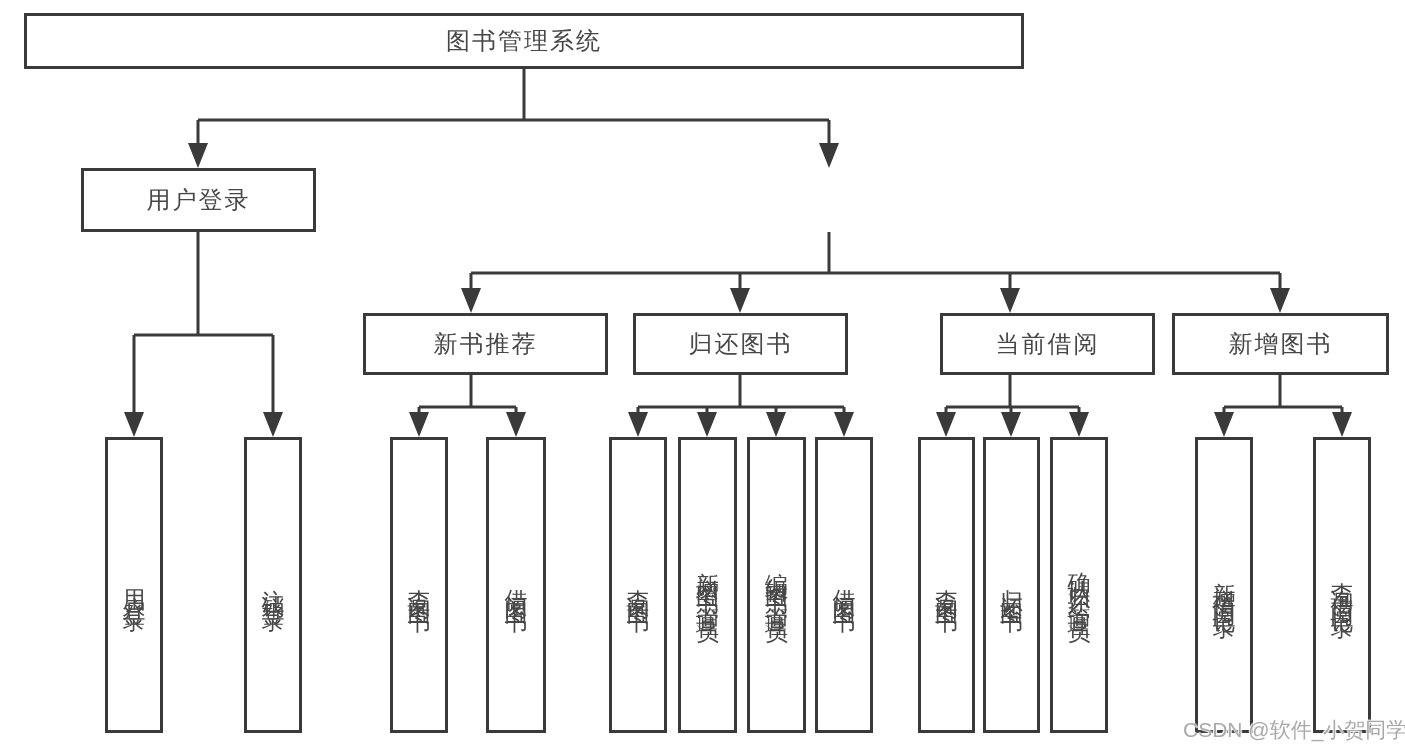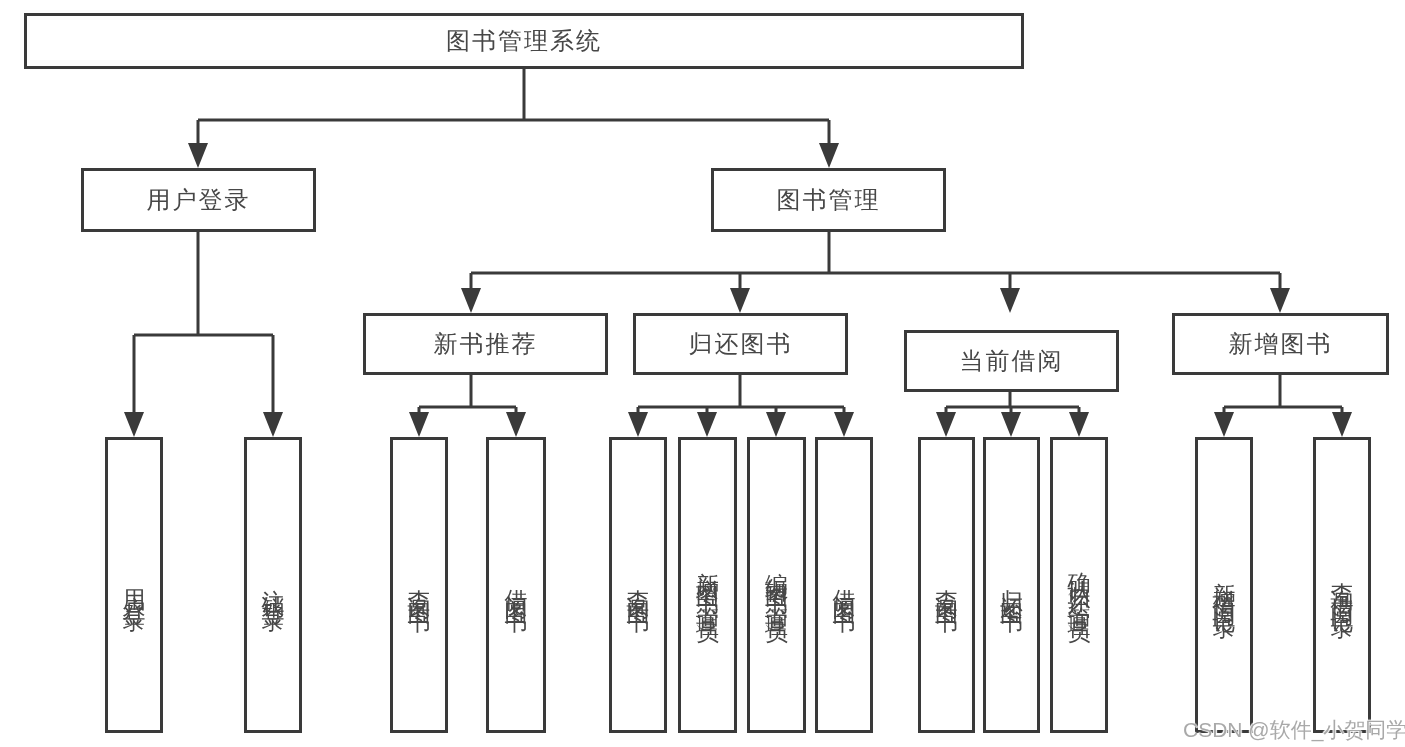--- a/index.html
+++ b/index.html
@@ -85,25 +85,24 @@
       <polygon points="1001,412 1021,412 1011,437"></polygon>
       <polygon points="1069,412 1089,412 1079,437"></polygon>
       <polygon points="1214,412 1234,412 1224,437"></polygon>
       <polygon points="1332,412 1352,412 1342,437"></polygon>
     </g>
   </svg>
 
   <div class="hbox root">图书管理系统</div>
 
   <div class="hbox lvl2" style="left:81px; width:235px;">用户登录</div>
-  <div class="hbox lvl2" style="left:711px; width:235px;">图书管理</div>
 
   <div class="hbox lvl3" style="left:363px; width:245px;">新书推荐</div>
   <div class="hbox lvl3" style="left:633px; width:215px;">归还图书</div>
-  <div class="hbox lvl3" style="left:904px; width:215px;margin-top:17px;">当前借阅</div>
+  <div class="hbox lvl3" style="left:940px; width:215px;">当前借阅</div>
   <div class="hbox lvl3" style="left:1172px; width:217px;">新增图书</div>
 
   <div class="vbox" style="left:105px; width:58px;">
     <span>用户登录</span>
   </div>
   <div class="vbox" style="left:244px; width:58px;">
     <span>注销登录</span>
   </div>
 
   <div class="vbox" style="left:390px; width:58px;">

